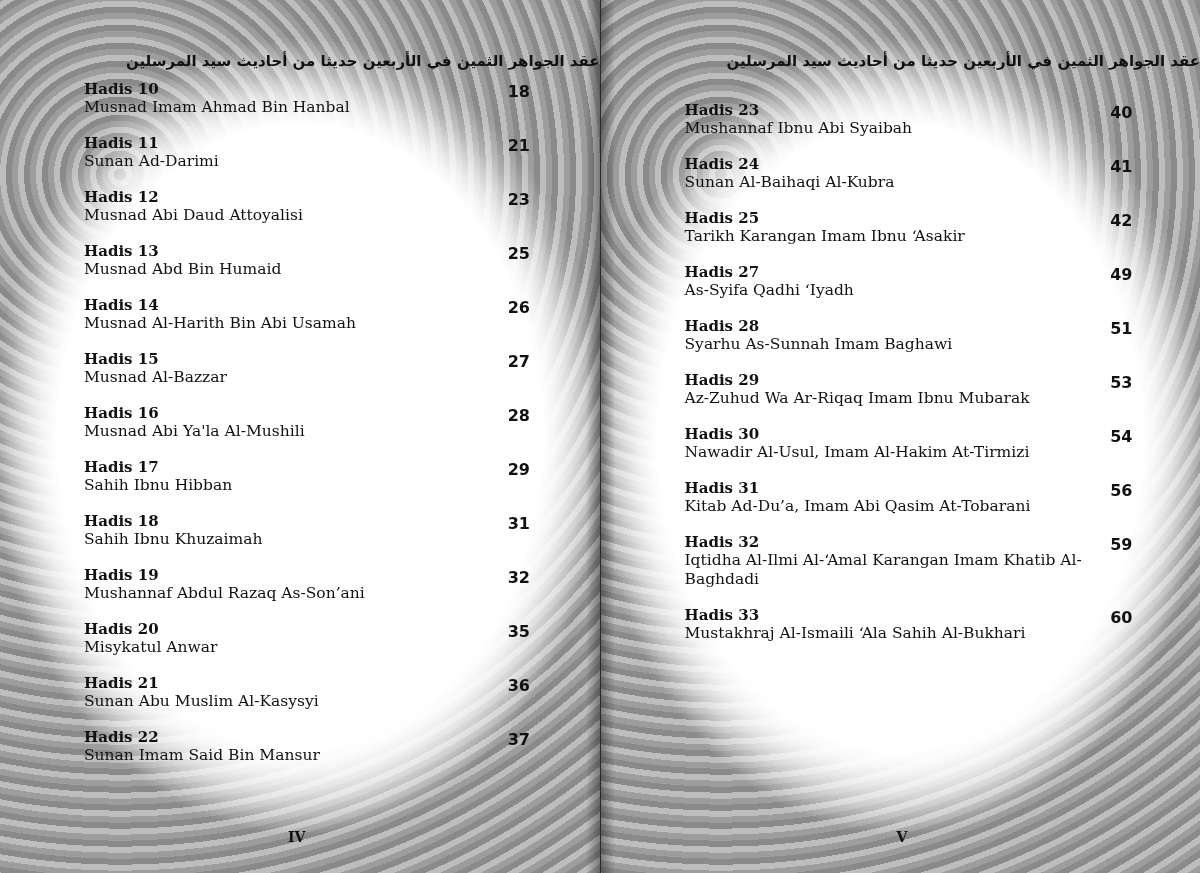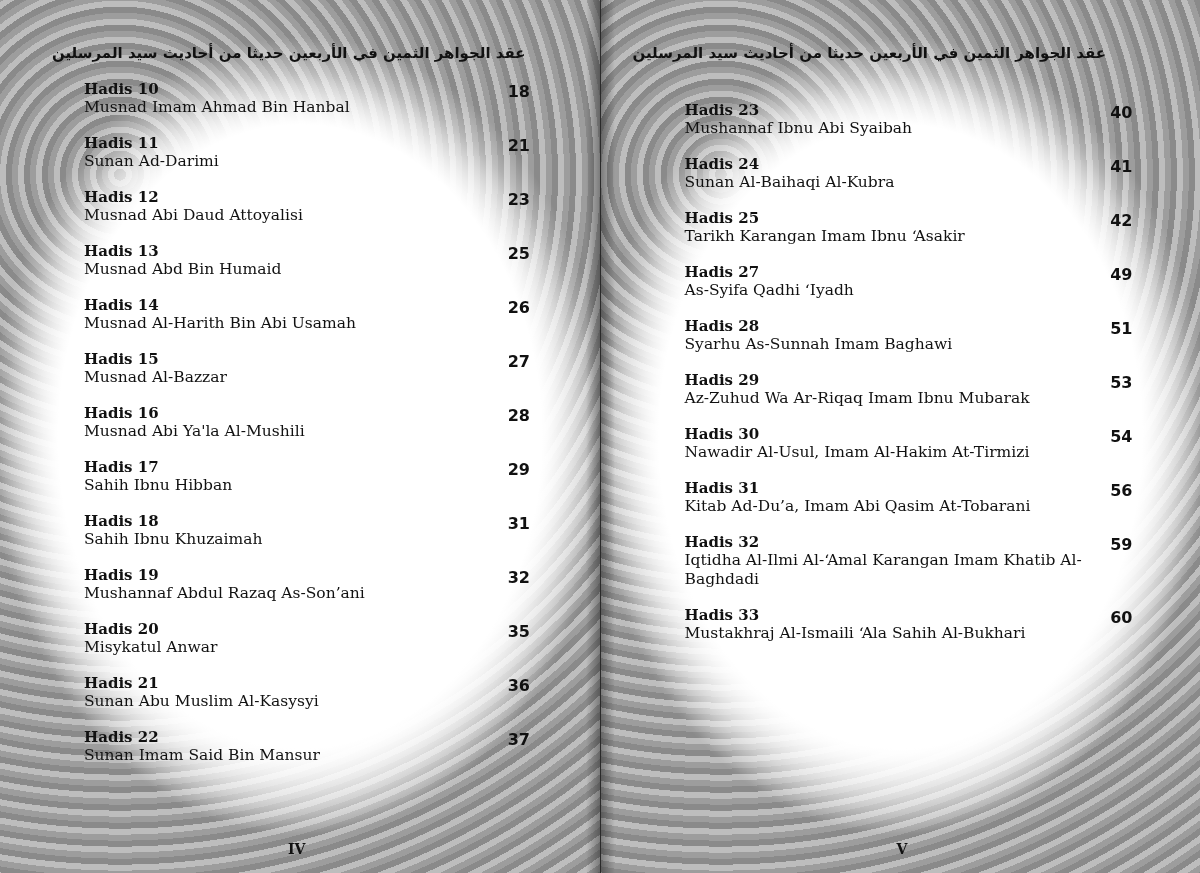--- a/index.html
+++ b/index.html
@@ -26,22 +26,22 @@
   }
   .page.left .spine {
     position: absolute; right: 0; top: 0; bottom: 0; width: 14px;
     background: linear-gradient(to right, rgba(0,0,0,0), rgba(0,0,0,0.35));
   }
   .page.right .spine {
     position: absolute; left: 0; top: 0; bottom: 0; width: 14px;
     background: linear-gradient(to left, rgba(0,0,0,0), rgba(0,0,0,0.35));
   }
   .header-arabic {
-    position: absolute; top: 44px; left: 0; right: 0;
-    text-align: left; font-family: "DejaVu Sans", sans-serif;
+    position: absolute; top: 52px; left: 0; right: 0;
+    text-align: right; font-family: "DejaVu Sans", sans-serif;
     font-size: 15px; font-weight: bold; color: #111;
     direction: rtl; letter-spacing: 0.5px; margin-left: 12px;
   }
   .page.left .header-arabic { padding-left: 40px; }
   .page.right .header-arabic { padding-left: 20px; }
   .toc { position: absolute; }
   .page.left .toc { left: 84px; top: 80px; width: 446px; }
   .page.right .toc { left: 684px; top: 101px; width: 448px; }
   .page.right .toc { left: 84px; }
   .entry { position: relative; margin-bottom: 17px; }
@@ -52,21 +52,21 @@
   .entry .title {
     font-size: 15.5px; line-height: 19px; color: #111; display: block;
     padding-right: 40px;
   }
   .entry .pageno {
     position: absolute; right: 0; top: 2px;
     font-family: "DejaVu Sans", sans-serif; font-weight: bold;
     font-size: 16px; color: #111;
   }
   .folio {
-    position: absolute; bottom: 16px;
+    position: absolute; bottom: 28px;
     font-family: "DejaVu Serif", serif; font-weight: bold; font-size: 14px; color: #111;
   }
   .page.left .folio { left: 288px; }
   .page.right .folio { left: 296px; }
 </style>
 </head>
 <body>
 
 <div class="spread">
   <div class="page left">

